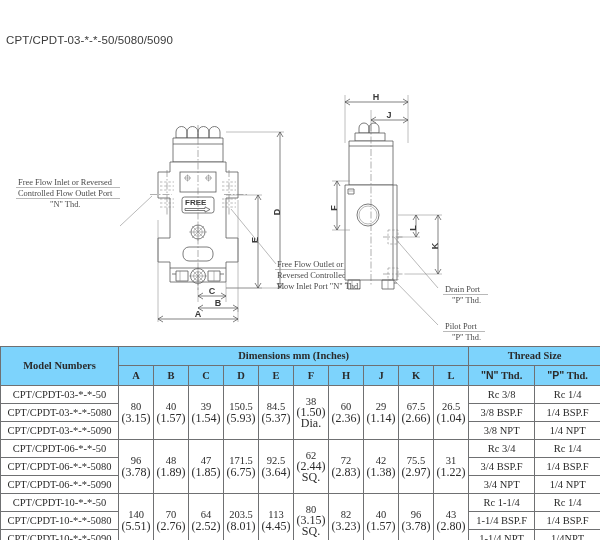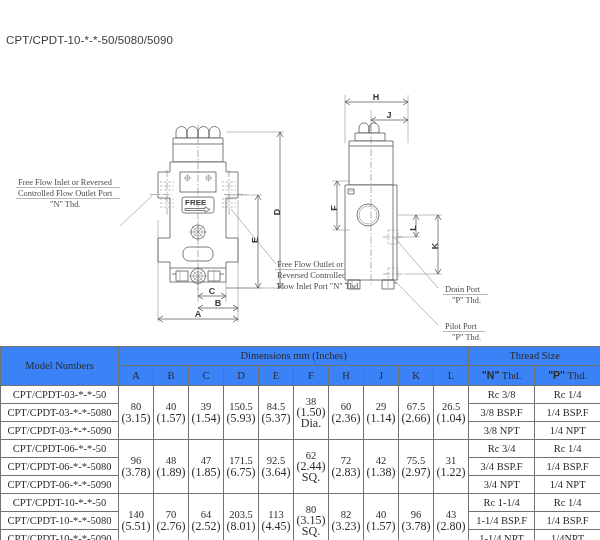--- a/index.html
+++ b/index.html
@@ -63,22 +63,22 @@
     border:1px solid #6f7072;
     padding:0;
     text-align:center;
     vertical-align:middle;
     font-family:"Liberation Serif", serif;
     font-size:10.5px;
     color:#2b2b2b;
     line-height:11.5px;
   }
   #spec-table thead th{
-    background:#3b82f6;
-    font-weight:normal;
+    background:#7dd3fc;
+    font-weight:bold;
   }
   th.hdr-model{font-size:11.5px;height:38px;}
   th.hdr-group{font-size:11px;height:18px;}
   th.hdr-col{
     font-family:"Liberation Sans", sans-serif;
     font-size:11px;font-weight:bold;height:19px;
   }
   th.hdr-thd{
     font-size:10.5px;height:19px;font-weight:normal;
   }
@@ -94,21 +94,21 @@
   td.thd{font-size:10.5px;height:17px;}
   .grp-end td{border-bottom:2px solid #3a3a3a;}
   tbody tr:last-child td{border-bottom:2.5px solid #3a3a3a;}
   thead tr:first-child th{border-top:2.5px solid #3a3a3a;}
   .sub{display:block;font-size:12px;line-height:11px;}
 </style>
 </head>
 <body>
 
 <div id="title-block">
-  <div>CPT/CPDT-10-*-*-50/5080/5090</div>
+  <div>CPT/CPDT-03-*-*-50/5080/5090</div>
 </div>
 
 <div id="drawing-area">
 <svg width="600" height="300" viewBox="0 0 600 300" xmlns="http://www.w3.org/2000/svg">
 
   <g>
 
     <path class="ln" d="M176,92 a5.5,5.5 0 0 1 11,0 v6 h-11 z"></path>
     <path class="ln" d="M187,92 a5.5,5.5 0 0 1 11,0 v6 h-11 z"></path>
     <path class="ln" d="M198,92 a5.5,5.5 0 0 1 11,0 v6 h-11 z"></path>

